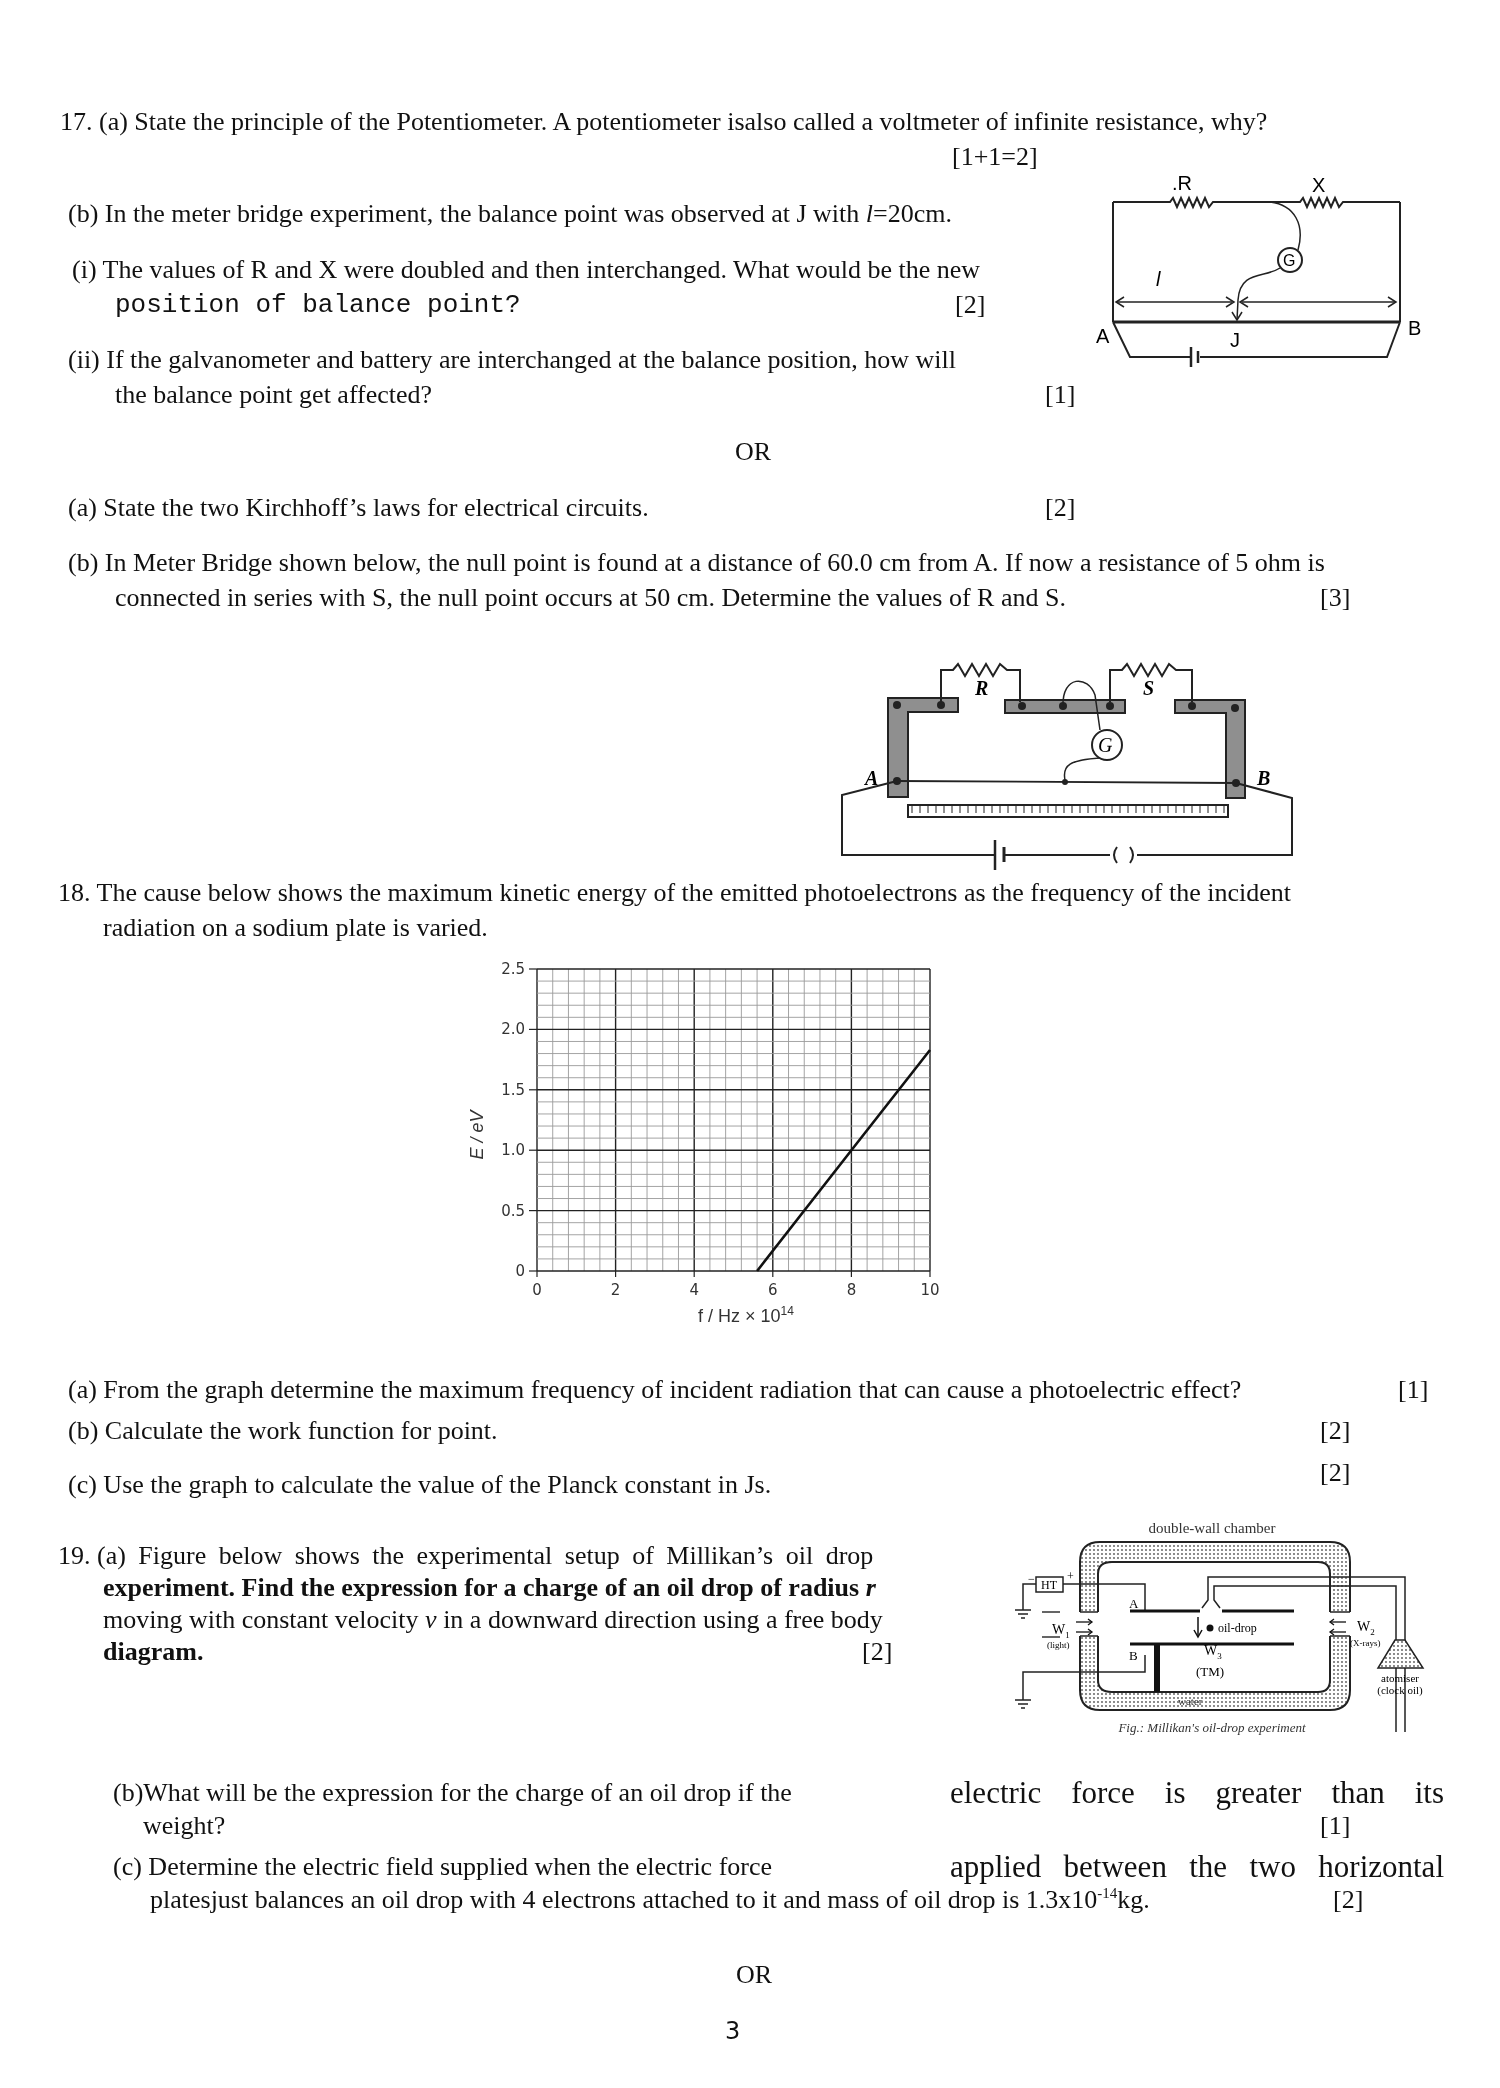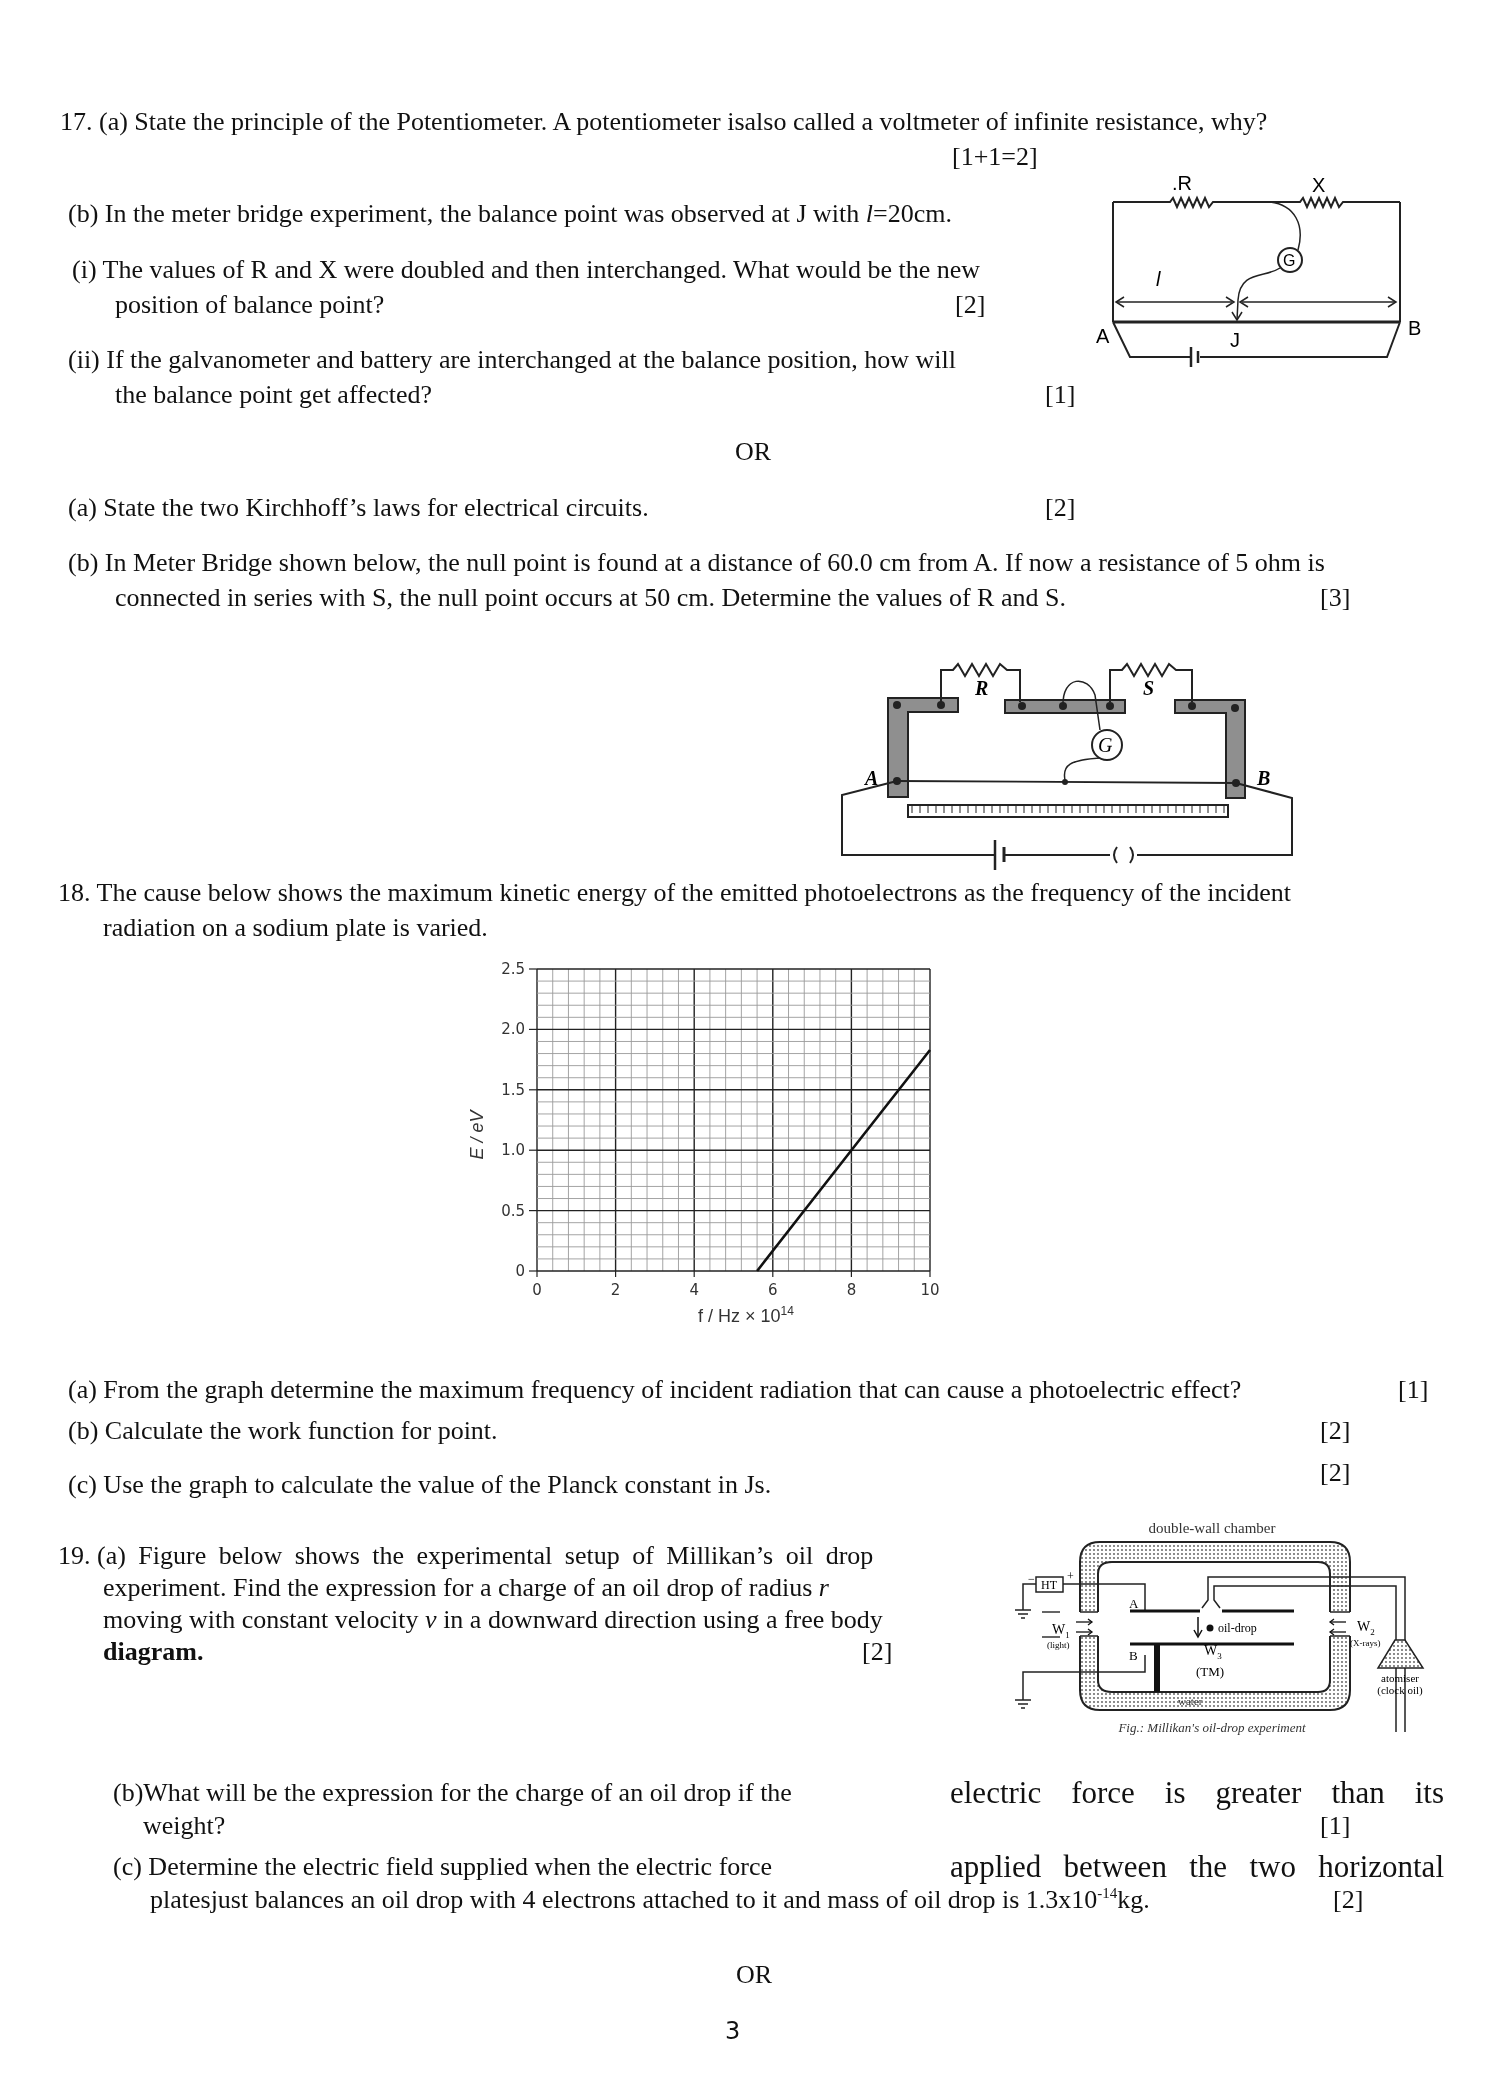--- a/index.html
+++ b/index.html
@@ -24,21 +24,21 @@
   <span>17.</span>
   <span>(a) State the principle of the Potentiometer. A potentiometer isalso called a voltmeter of infinite resistance, why?</span>
 </div>
 <div class="mk" style="left:952px; top:142px;">[1+1=2]</div>
 
 <div class="ln" style="left:68px; top:199px;">
   <span>(b) In the meter bridge experiment, the balance point was observed at J with </span><i class="var">l</i><span>=20cm.</span>
 </div>
 
 <div class="ln" style="left:72px; top:255px;">(i) The values of R and X were doubled and then interchanged. What would be the new</div>
-<div class="ln" style="left:115px; top:290px;">position of balance point?</div>
+<div class="ln" style="left:115px; top:290px;font-family:Liberation Mono, monospace;">position of balance point?</div>
 <div class="mk" style="left:955px; top:290px;">[2]</div>
 
 <div class="ln" style="left:68px; top:345px;">(ii) If the galvanometer and battery are interchanged at the balance position, how will</div>
 <div class="ln" style="left:115px; top:380px;">the balance point get affected?</div>
 <div class="mk" style="left:1045px; top:380px;">[1]</div>
 
 <svg style="left:1090px; top:160px;" width="345" height="220" viewBox="0 0 345 220">
   <g fill="none" stroke="#222" stroke-width="2">
 
     <polyline points="23,42 80,42 83,38 87,47 91,38 95,47 99,38 103,47 107,38 111,47 115,38 119,47 123,42 180,42"></polyline>
@@ -273,21 +273,21 @@
 <div class="mk" style="left:1398px; top:1375px;">[1]</div>
 <div class="ln" style="left:68px; top:1416px;">(b)  Calculate the work function for point.</div>
 <div class="mk" style="left:1320px; top:1416px;">[2]</div>
 <div class="ln" style="left:68px; top:1458px;margin-top:12px;">(c)  Use the graph to calculate the value of the Planck constant in Js.</div>
 <div class="mk" style="left:1320px; top:1458px;">[2]</div>
 
 <div class="ln" style="left:58px; top:1541px;">
   <span>19.</span>
   <span style="word-spacing:6px;">(a) Figure below shows the experimental setup of Millikan’s oil drop</span>
 </div>
-<div class="ln" style="left:103px; top:1573px;">
+<div class="ln" style="left:103px; top:1573px;font-weight:bold;">
   <span>experiment.  Find the expression for a charge of an oil drop of radius </span><i class="var">r</i>
 </div>
 <div class="ln" style="left:103px; top:1605px;">
   <span>moving with constant velocity </span><i class="var">v</i><span> in a downward direction using a free body</span>
 </div>
 <div class="ln" style="left:103px; top:1637px;font-weight:bold;">diagram.</div>
 <div class="mk" style="left:862px; top:1637px;">[2]</div>
 
 <svg class="serif-svg" style="left:1000px; top:1500px;" width="440" height="250" viewBox="0 0 440 250">
   <defs>

